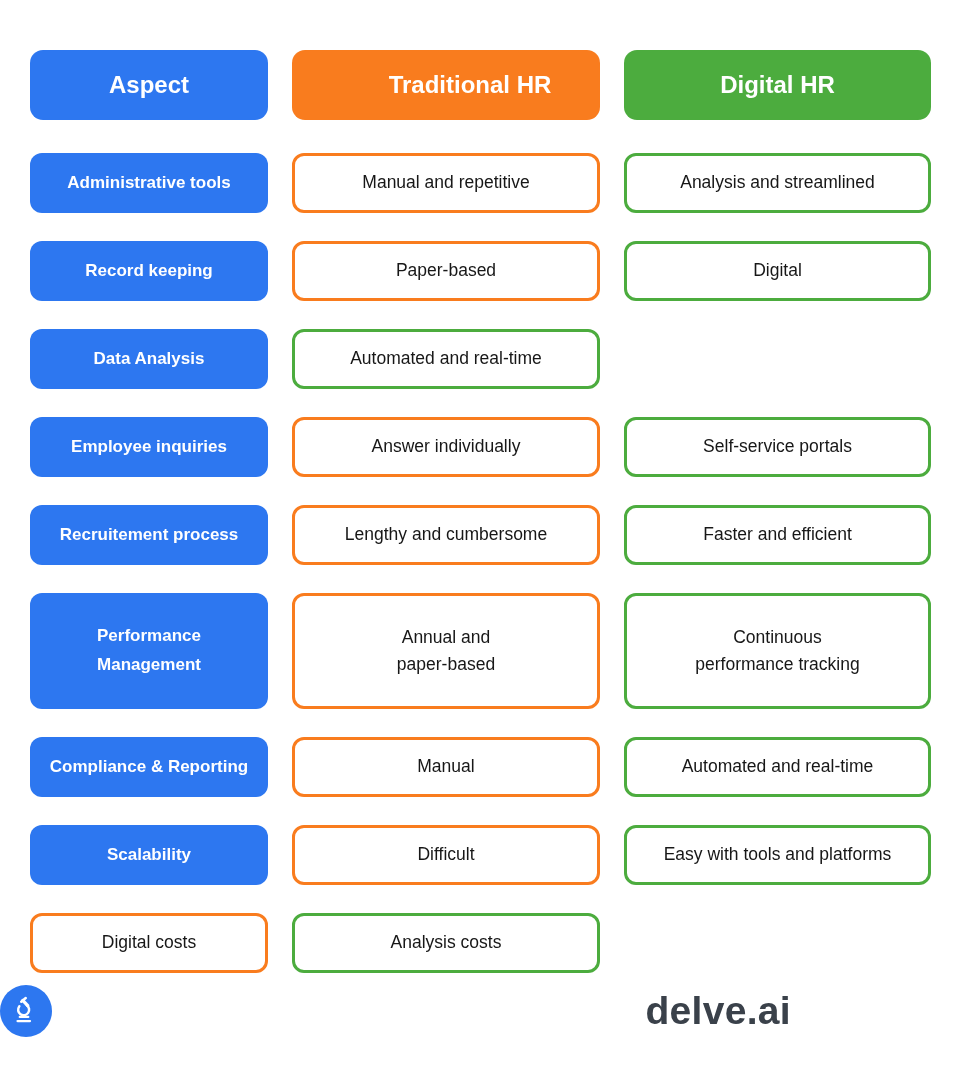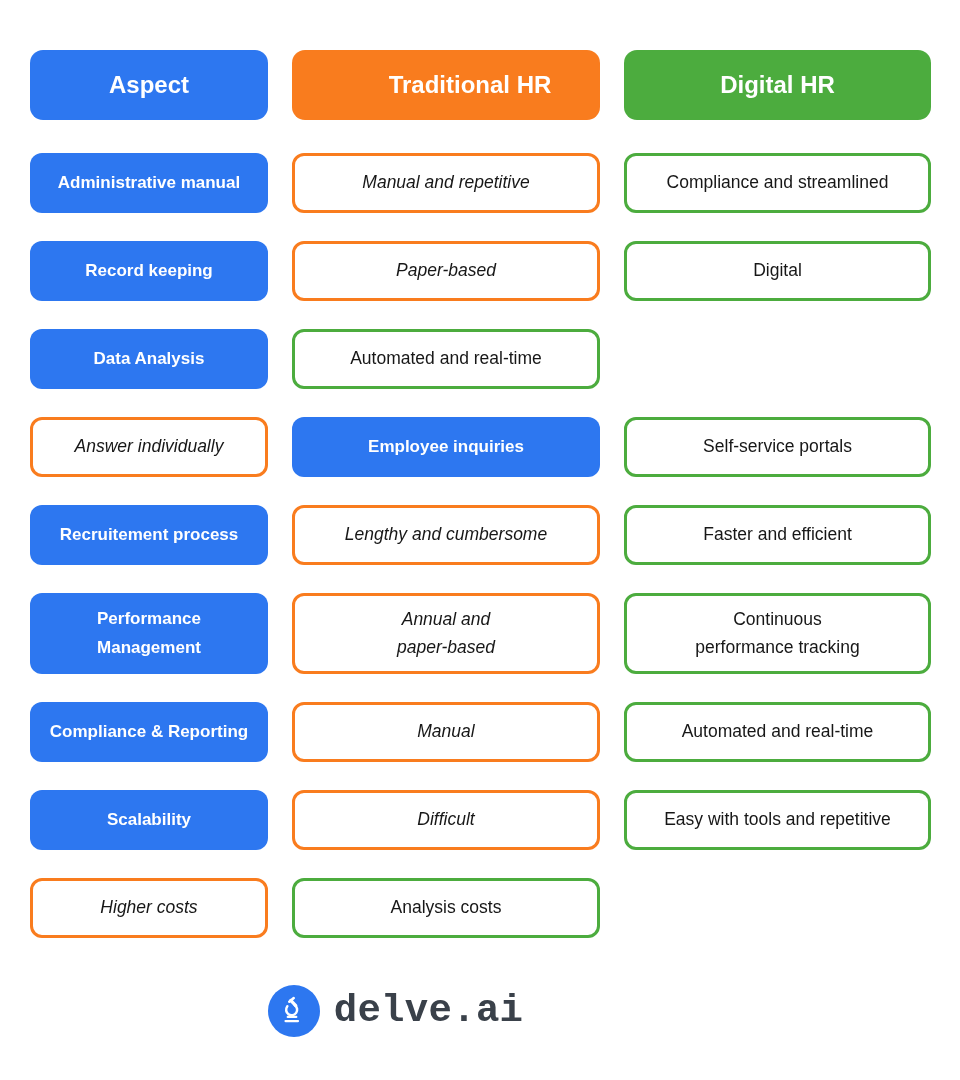--- a/index.html
+++ b/index.html
@@ -47,26 +47,26 @@
     line-height:1.7;
   }
   .value{
     height:60px;
     background:#ffffff;
     border:3px solid;
     font-size:17.5px;
     color:var(--text_dark,#171717);
     line-height:1.55;
   }
-  .value.orange{border-color:var(--orange,#F97C1E);font-style:italic;}
+  .value.orange{border-color:var(--orange,#F97C1E);}
   .value.green{border-color:var(--green,#4CAC3E);}
-  .tall .cell{height:81px;}
+  .tall .cell{height:116px;}
   .footer{
     position:absolute;top:984px;left:0;width:791px;height:54px;
-    display:flex;align-items:center;justify-content:center;gap:14px;font-family:Liberation Mono, monospace;
+    display:flex;align-items:center;justify-content:space-between;gap:14px;
   }
   .logo-mark{
     width:52px;height:52px;border-radius:50%;
     background:var(--blue,#2D77F0);
     display:flex;align-items:center;justify-content:center;
   }
   .logo-text{
     font-size:39px;
     font-weight:600;
     color:var(--logo_text,#3A414A);
@@ -81,39 +81,39 @@
 
     <div class="row header-row">
       <div class="cell head blue">Aspect</div>
       <div class="cell head orange">Traditional HR</div>
       <div class="cell head green">Digital HR</div>
     </div>
 
     <div class="rows">
 
       <div class="row">
-        <div class="cell aspect">Administrative manual</div>
+        <div class="cell aspect">Administrative tools</div>
         <div class="cell value orange">Manual and repetitive</div>
-        <div class="cell value green">Compliance and streamlined</div>
+        <div class="cell value green">Analysis and streamlined</div>
       </div>
 
       <div class="row">
         <div class="cell aspect">Record keeping</div>
         <div class="cell value orange">Paper-based</div>
         <div class="cell value green">Digital</div>
       </div>
 
       <div class="row">
         <div class="cell aspect">Data Analysis</div>
         <div class="cell value green">Automated and real-time</div>
       </div>
 
       <div class="row">
+        <div class="cell aspect">Employee inquiries</div>
         <div class="cell value orange">Answer individually</div>
-        <div class="cell aspect">Employee inquiries</div>
         <div class="cell value green">Self-service portals</div>
       </div>
 
       <div class="row">
         <div class="cell aspect">Recruitement process</div>
         <div class="cell value orange">Lengthy and cumbersome</div>
         <div class="cell value green">Faster and efficient</div>
       </div>
 
       <div class="row tall">
@@ -127,25 +127,25 @@
 
       <div class="row">
         <div class="cell aspect">Compliance &amp; Reporting</div>
         <div class="cell value orange">Manual</div>
         <div class="cell value green">Automated and real-time</div>
       </div>
 
       <div class="row">
         <div class="cell aspect">Scalability</div>
         <div class="cell value orange">Difficult</div>
-        <div class="cell value green">Easy with tools and repetitive</div>
+        <div class="cell value green">Easy with tools and platforms</div>
       </div>
 
       <div class="row">
-        <div class="cell value orange">Higher costs</div>
+        <div class="cell value orange">Digital costs</div>
         <div class="cell value green">Analysis costs</div>
       </div>
 
     </div>
   </div>
 
   <div class="footer">
     <div class="logo-mark">
       <svg width="30" height="30" viewBox="0 0 24 24" fill="none" stroke="#ffffff" stroke-linecap="round">
         <path d="M8.2 4.6 L11.8 1.6" stroke-width="2"></path>

